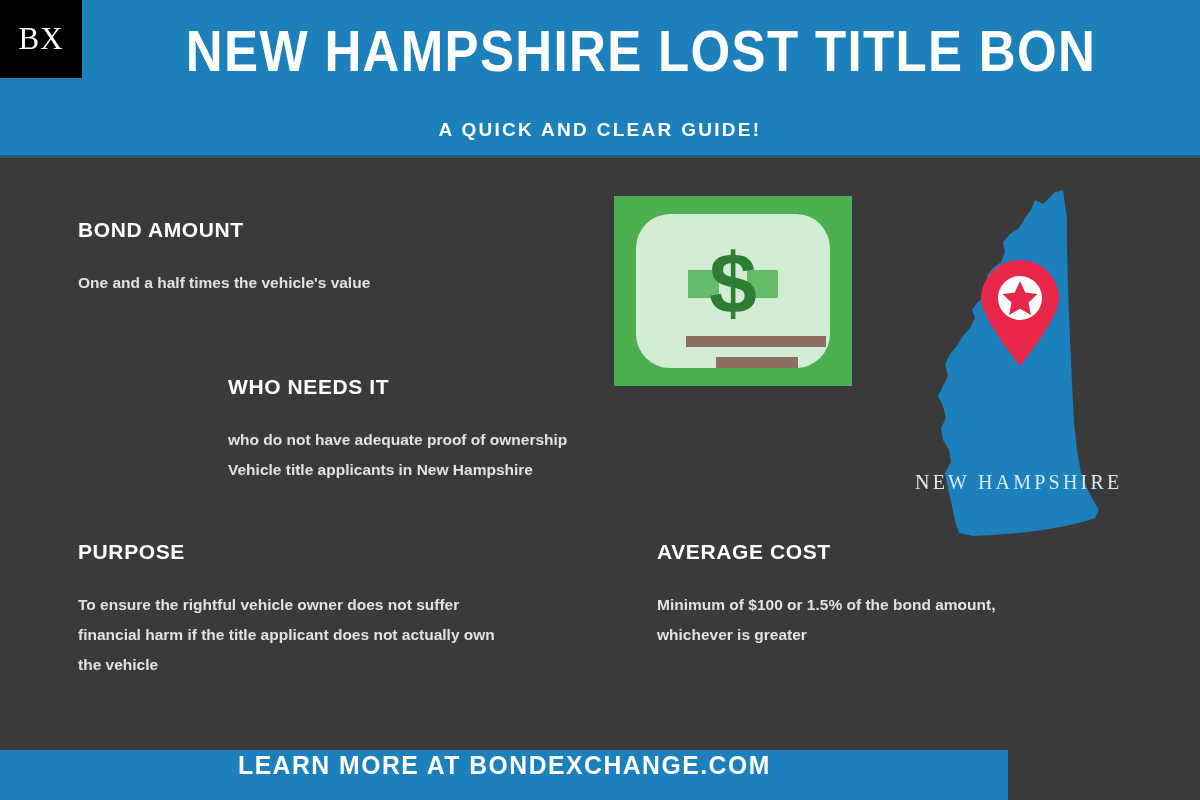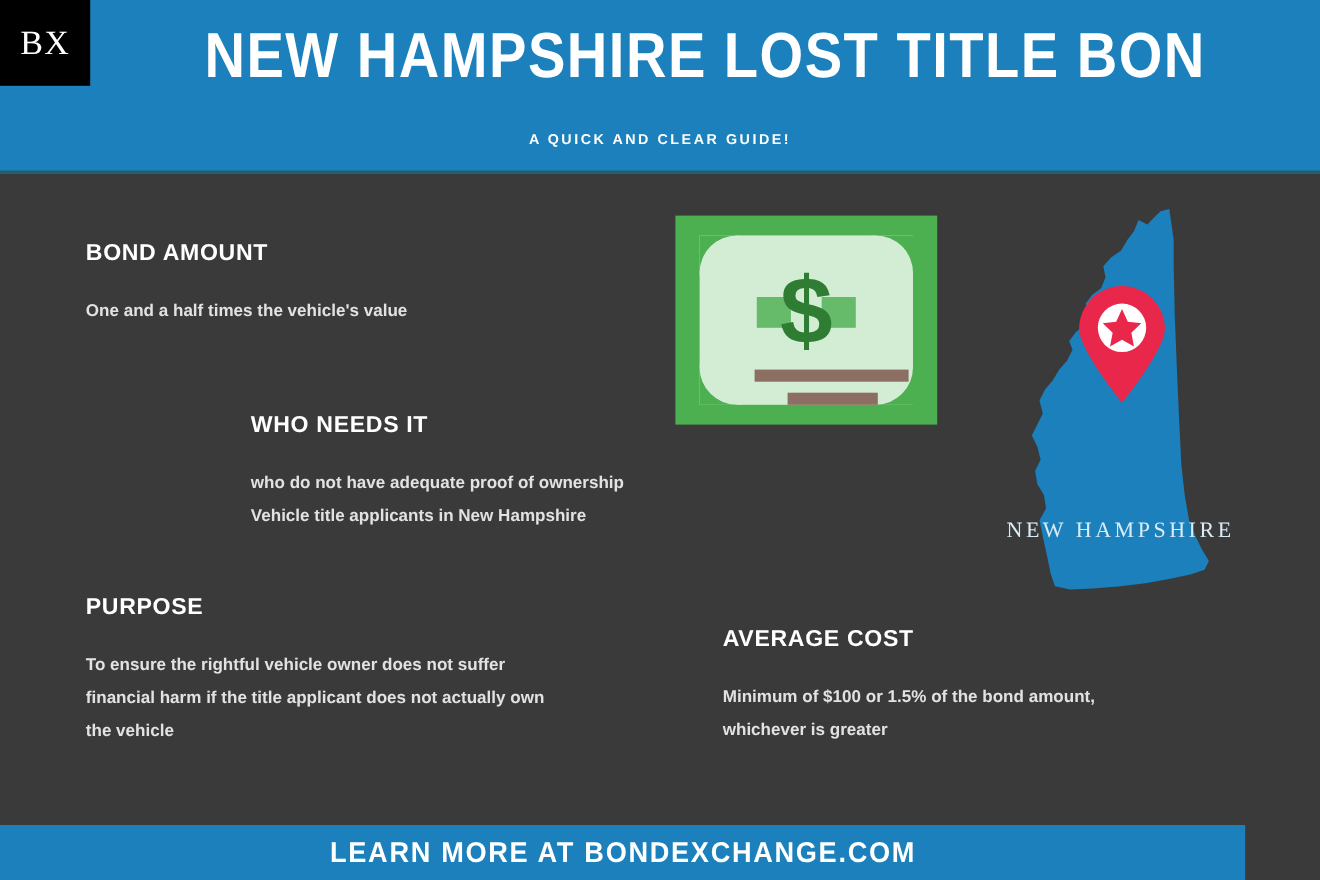--- a/index.html
+++ b/index.html
@@ -38,21 +38,21 @@
     letter-spacing:1.5px;
     line-height:1;
     transform:scaleX(0.88);
     transform-origin:center top;
     white-space:nowrap;
   }
   #subtitle {
     position:absolute; left:0; top:119px; width:1200px;
     text-align:center;
     color:#ffffff;
-    font-size:13px;
+    font-size:19px;
     font-weight:bold;
     letter-spacing:2.3px;
   }
 
   
   .section { position:absolute; }
   .sec-head {
     color:#ffffff;
     font-size:21px;
     font-weight:bold;
@@ -64,21 +64,21 @@
     color:#e2e2e2;
     font-size:15.5px;
     line-height:30px;
     font-weight:bold;
   }
   .sec-body div { white-space:nowrap; }
 
   #sec-bond     { left:78px;  top:218px; }
   #sec-who      { left:228px; top:375px; }
   #sec-purpose  { left:78px;  top:540px; }
-  #sec-cost     { left:657px; top:540px;margin-top:29px; }
+  #sec-cost     { left:657px; top:540px; }
 
   
   #money {
     position:absolute; left:614px; top:196px; width:238px; height:190px;
   }
   #money-outer {
     position:absolute; inset:0;
     background:#4caf50;
   }
   #money-inner {
@@ -121,23 +121,23 @@
     position:absolute; left:0; top:283px; width:210px;
     text-align:left;
     color:#d8ecf6;
     font-family:Liberation Serif, serif;
     font-size:20px;
     letter-spacing:3.2px;
   }
 
   
   #footer {
-    position:absolute; left:0; bottom:0; width:1132px; height:50px;
+    position:absolute; left:0; bottom:0; width:1008px; height:50px;
     background:#1b80bb;
-    display:flex; align-items:center; justify-content:center;
+    display:flex; justify-content:center;
   }
   #footer-text {
     color:#ffffff; font-size:26px; font-weight:bold; letter-spacing:1.6px;
     font-family:"Liberation Sans Narrow","Liberation Sans", sans-serif;
     transform:scaleX(0.95);
   }
 </style>
 </head>
 <body>
 

